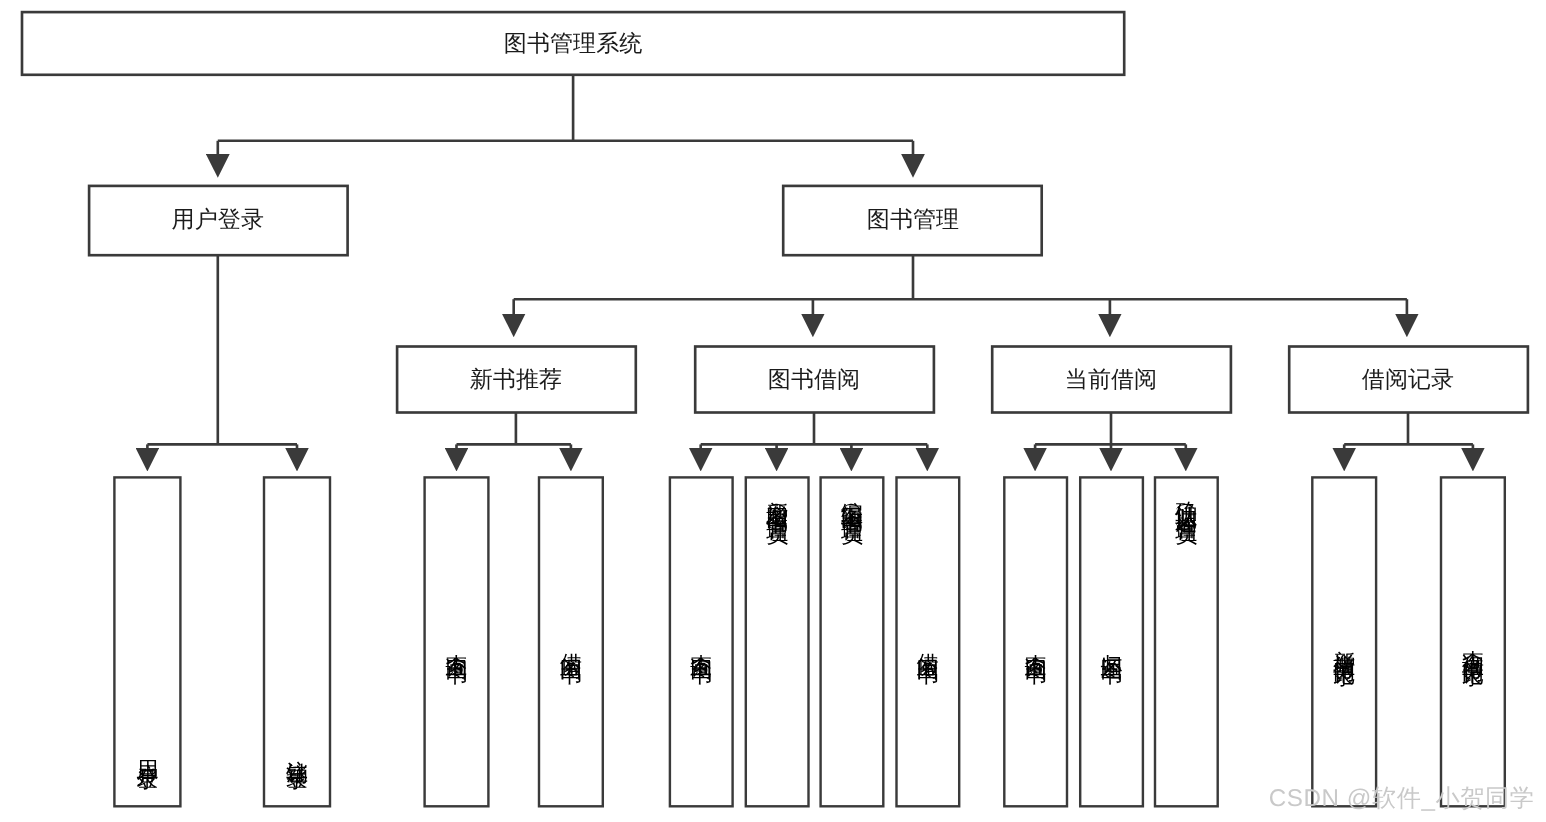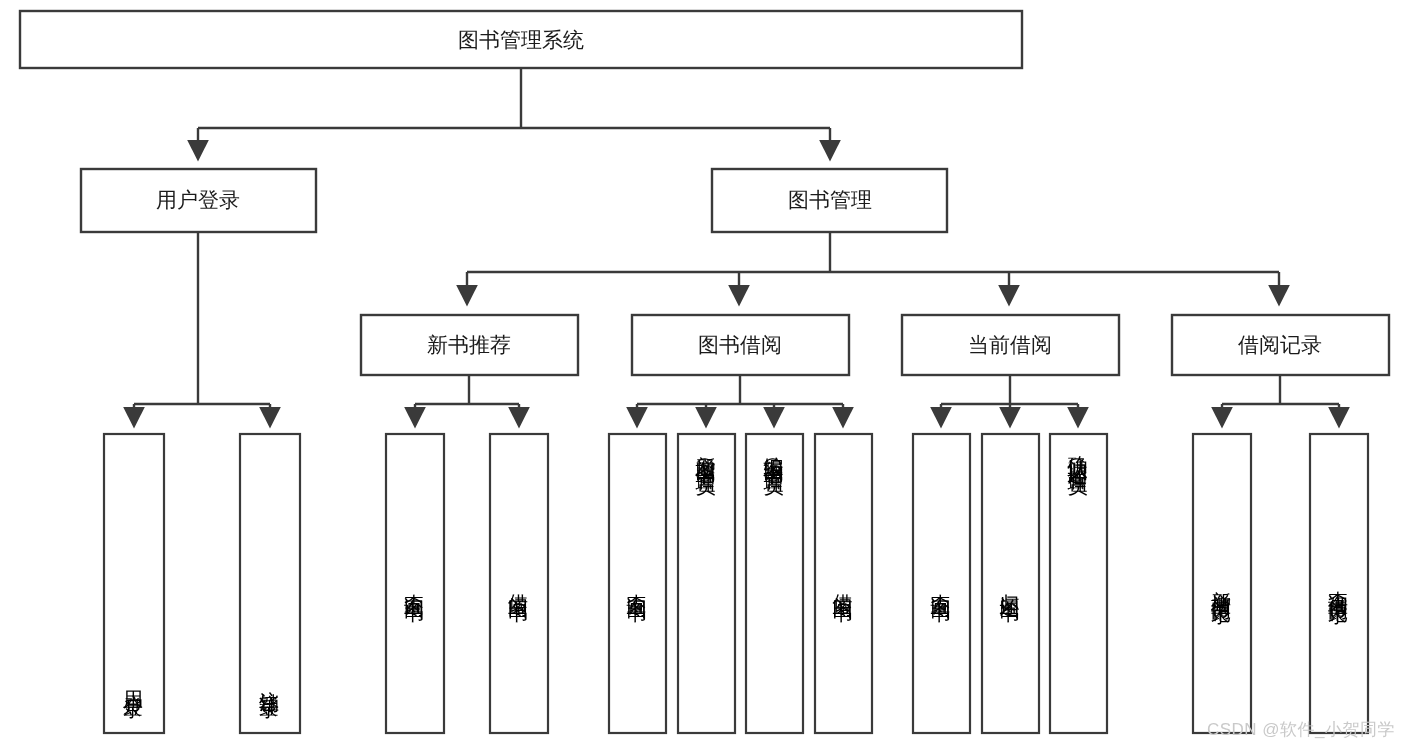--- a/index.html
+++ b/index.html
@@ -48,21 +48,21 @@
     fill: none;
   }
   .arrowhead {
     fill: #3a3a3a;
   }
   .watermark {
     position: absolute;
     right: 10px;
     bottom: 6px;
     font-family: "Liberation Sans", "DejaVu Sans", sans-serif;
-    font-size: 17px;
+    font-size: 22px;
     color: #c9c9c9;
     letter-spacing: 0.5px;
     white-space: nowrap;
     pointer-events: none;
   }
 </style>
 </head>
 <body>
 
 <svg id="diagram" viewBox="0 0 1405 747">

